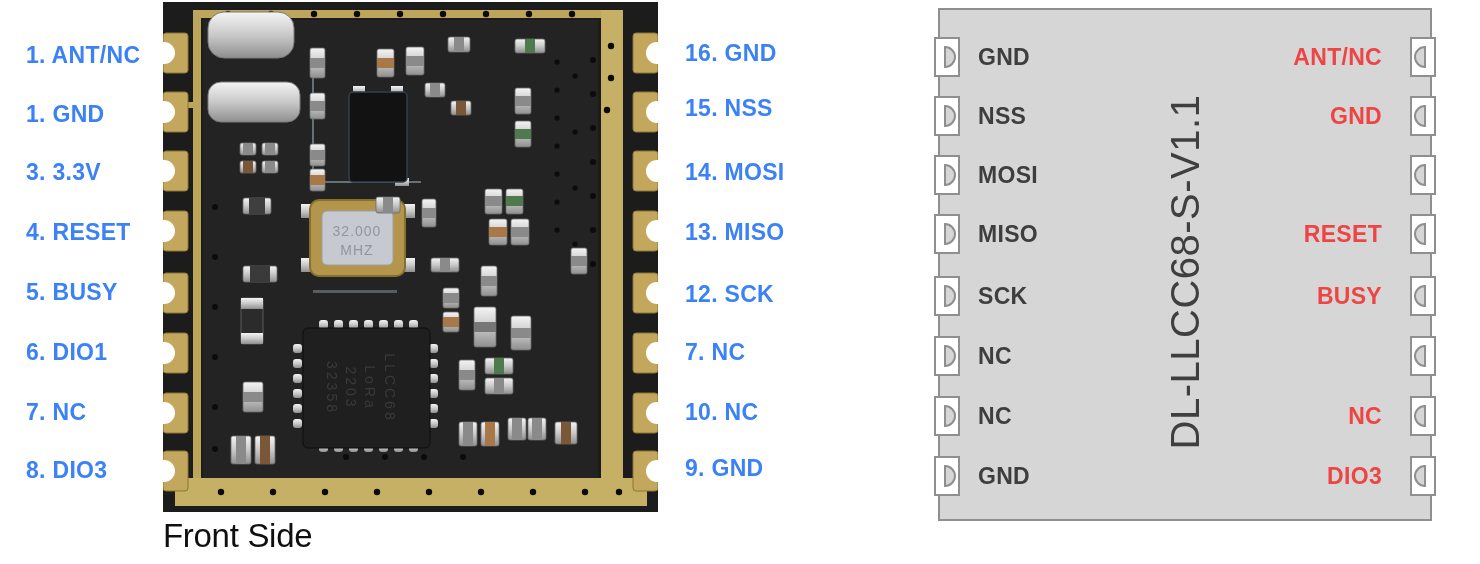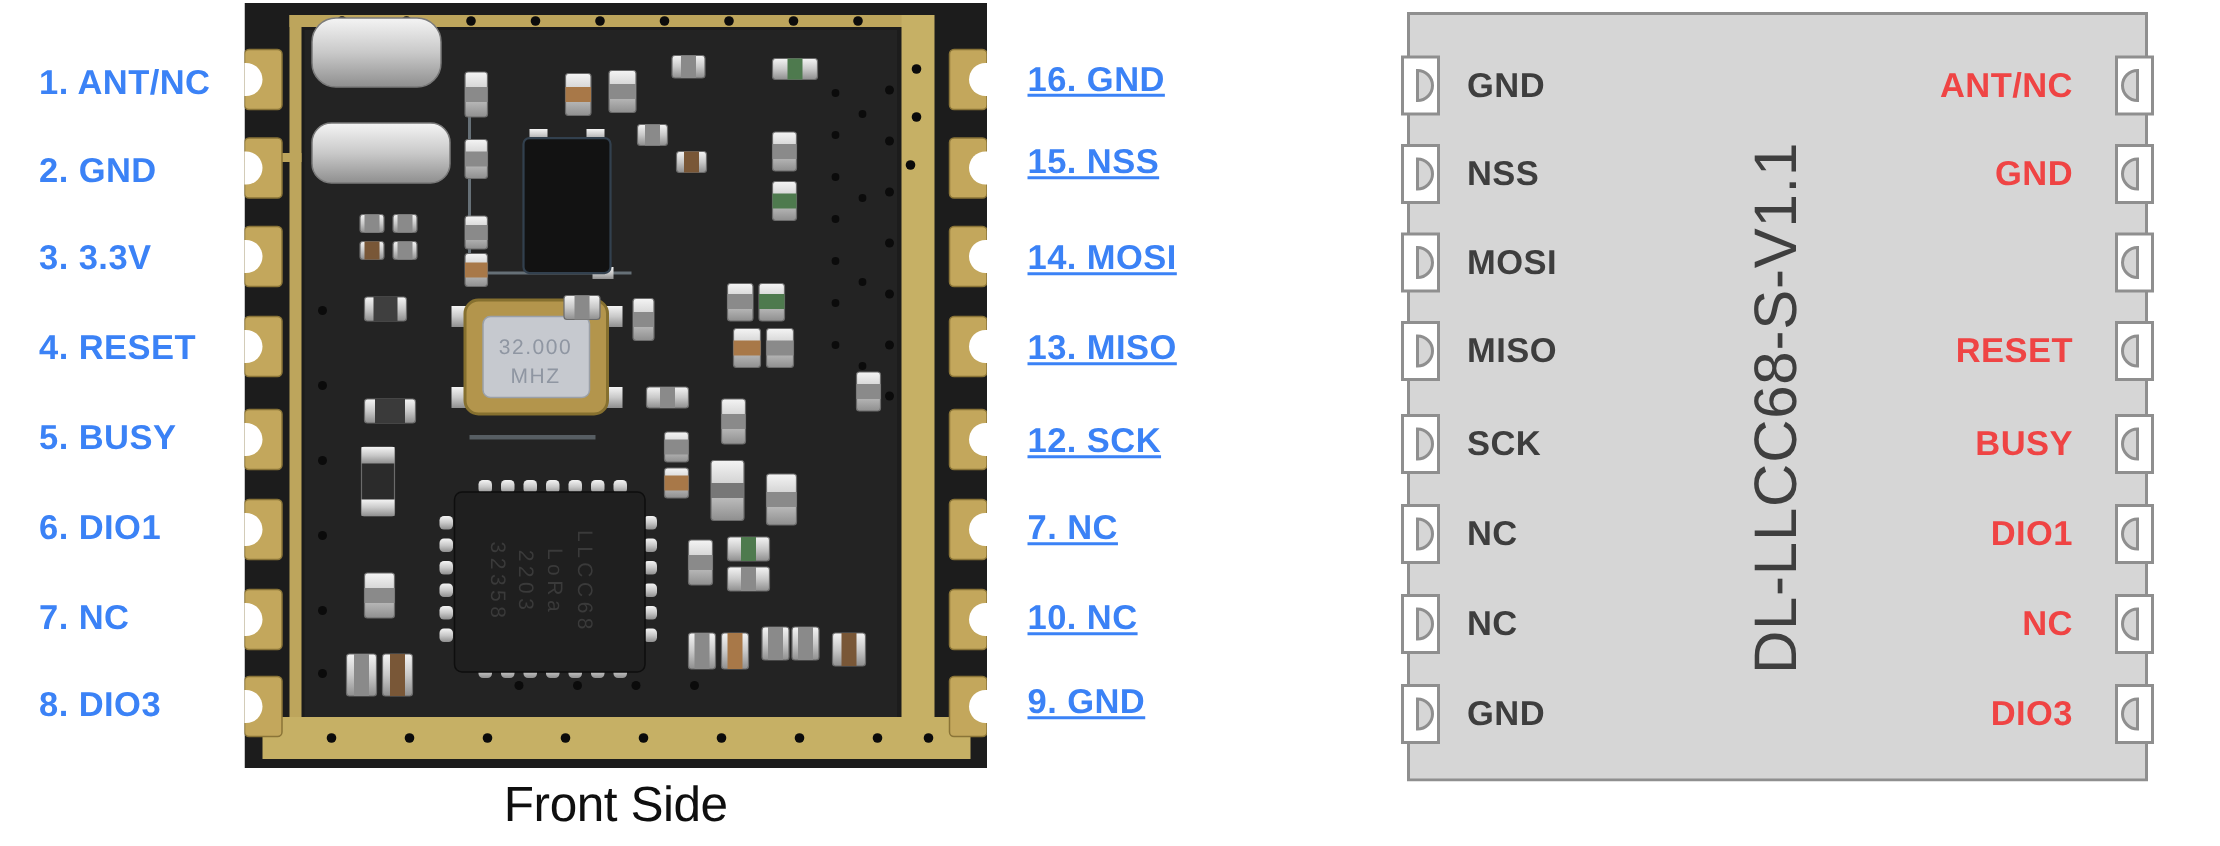--- a/index.html
+++ b/index.html
@@ -1,25 +1,25 @@
 <!DOCTYPE html>
 <html><head>
 <meta charset="utf-8">
 <style>
   html,body{margin:0;padding:0;background:#fff;}
   .screen{position:relative;width:1480px;height:564px;background:#fff;overflow:hidden;
           font-family:"Liberation Sans",sans-serif;}
   .pin-label{position:absolute;transform:translateY(-50%);font:700 23px "Liberation Sans",sans-serif;
              color:#3b82f6;white-space:nowrap;letter-spacing:.3px;}
   .fl{left:26px;}
-  .fr{left:685px;text-decoration:underline;}
+  .fr{left:685px;}
   .bl{left:978px;color:#3e3e3e;}
   .br{left:942px;width:440px;text-align:right;color:#ef4444;}
   .caption{position:absolute;font:400 33px "Liberation Sans",sans-serif;color:#0f0f0f;
-           text-align:center;letter-spacing:-.3px;}
+           letter-spacing:-.3px;}
   .caption.front{left:163px;top:517px;width:495px;}
   .caption.back{left:938px;top:520px;width:494px;}
   .center-rot{position:absolute;left:1185px;top:272px;
               transform:translate(-50%,-50%) rotate(-90deg);
               font:400 40px "Liberation Sans",sans-serif;color:#3f3f3f;
               letter-spacing:.5px;white-space:nowrap;}
   svg{position:absolute;display:block;}
 </style>
 </head>
 <body>
@@ -285,21 +285,21 @@
       <rect x="392" y="420" width="22" height="22" rx="2" fill="url(#sil)"></rect>
         <rect x="398" y="420" width="10" height="22" fill="#795737" stroke="none"></rect>
       <rect x="68" y="434" width="20" height="28" rx="2" fill="url(#sil)"></rect>
         <rect x="73" y="434" width="10" height="28" fill="#8a8a8a" stroke="none"></rect>
       <rect x="92" y="434" width="20" height="28" rx="2" fill="url(#sil)"></rect>
         <rect x="97" y="434" width="10" height="28" fill="#795737" stroke="none"></rect>
     </g>
   </svg>
 
   <div class="pin-label fl" style="top:55px">1. ANT/NC</div>
-  <div class="pin-label fl" style="top:114px">2. GND</div>
+  <div class="pin-label fl" style="top:114px">1. GND</div>
   <div class="pin-label fl" style="top:172px">3. 3.3V</div>
   <div class="pin-label fl" style="top:232px">4. RESET</div>
   <div class="pin-label fl" style="top:292px">5. BUSY</div>
   <div class="pin-label fl" style="top:352px">6. DIO1</div>
   <div class="pin-label fl" style="top:412px">7. NC</div>
   <div class="pin-label fl" style="top:470px">8. DIO3</div>
 
   <div class="pin-label fr" style="top:53px">16. GND</div>
   <div class="pin-label fr" style="top:108px">15. NSS</div>
   <div class="pin-label fr" style="top:172px">14. MOSI</div>
@@ -391,20 +391,19 @@
   <div class="pin-label bl" style="top:234px">MISO</div>
   <div class="pin-label bl" style="top:296px">SCK</div>
   <div class="pin-label bl" style="top:356px">NC</div>
   <div class="pin-label bl" style="top:416px">NC</div>
   <div class="pin-label bl" style="top:476px">GND</div>
 
   <div class="pin-label br" style="top:57px">ANT/NC</div>
   <div class="pin-label br" style="top:116px">GND</div>
   <div class="pin-label br" style="top:296px">BUSY</div>
   <div class="pin-label br" style="top:234px">RESET</div>
-  <div class="pin-label br" style="top:356px">DIO1</div>
   <div class="pin-label br" style="top:416px">NC</div>
   <div class="pin-label br" style="top:476px">DIO3</div>
 
   <div class="center-rot">DL-LLCC68-S-V1.1</div>
 
 
 </div>
 
 </body></html>

